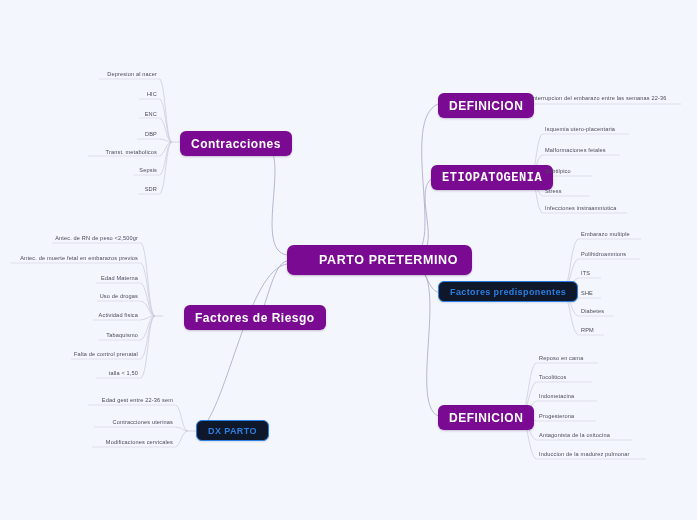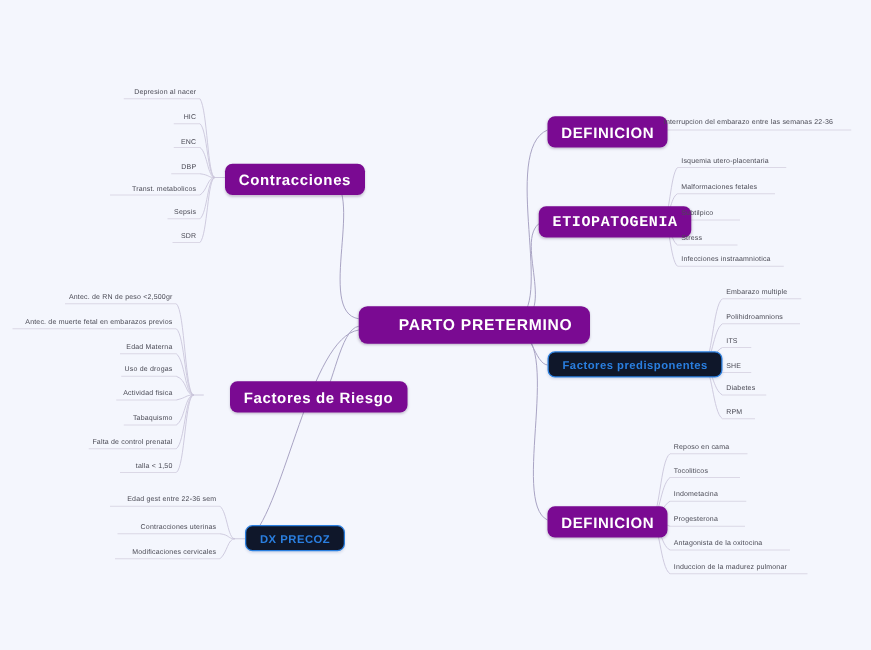--- a/index.html
+++ b/index.html
@@ -250,19 +250,19 @@
   <div class="leaf left" style="left:0px; top:234px; width:138px;">Antec. de RN de peso &lt;2,500gr</div>
   <div class="leaf left" style="left:0px; top:254px; width:138px;">Antec. de muerte fetal en embarazos previos</div>
   <div class="leaf left" style="left:0px; top:274px; width:138px;">Edad Materna</div>
   <div class="leaf left" style="left:0px; top:292px; width:138px;">Uso de drogas</div>
   <div class="leaf left" style="left:0px; top:311px; width:138px;">Actividad fisica</div>
   <div class="leaf left" style="left:0px; top:331px; width:138px;">Tabaquismo</div>
   <div class="leaf left" style="left:0px; top:350px; width:138px;">Falta de control prenatal</div>
   <div class="leaf left" style="left:0px; top:369px; width:138px;">talla &lt; 1,50</div>
 
   <div class="node branch-blue" style="left:196px; top:420px;">
-    <span>DX PRECOZ</span>
+    <span>DX PARTO</span>
   </div>
   <div class="leaf left" style="left:0px; top:396px; width:173px;">Edad gest entre 22-36 sem</div>
   <div class="leaf left" style="left:0px; top:418px; width:173px;">Contracciones uterinas</div>
   <div class="leaf left" style="left:0px; top:438px; width:173px;">Modificaciones cervicales</div>
 
 </div>
 
 </body></html>

